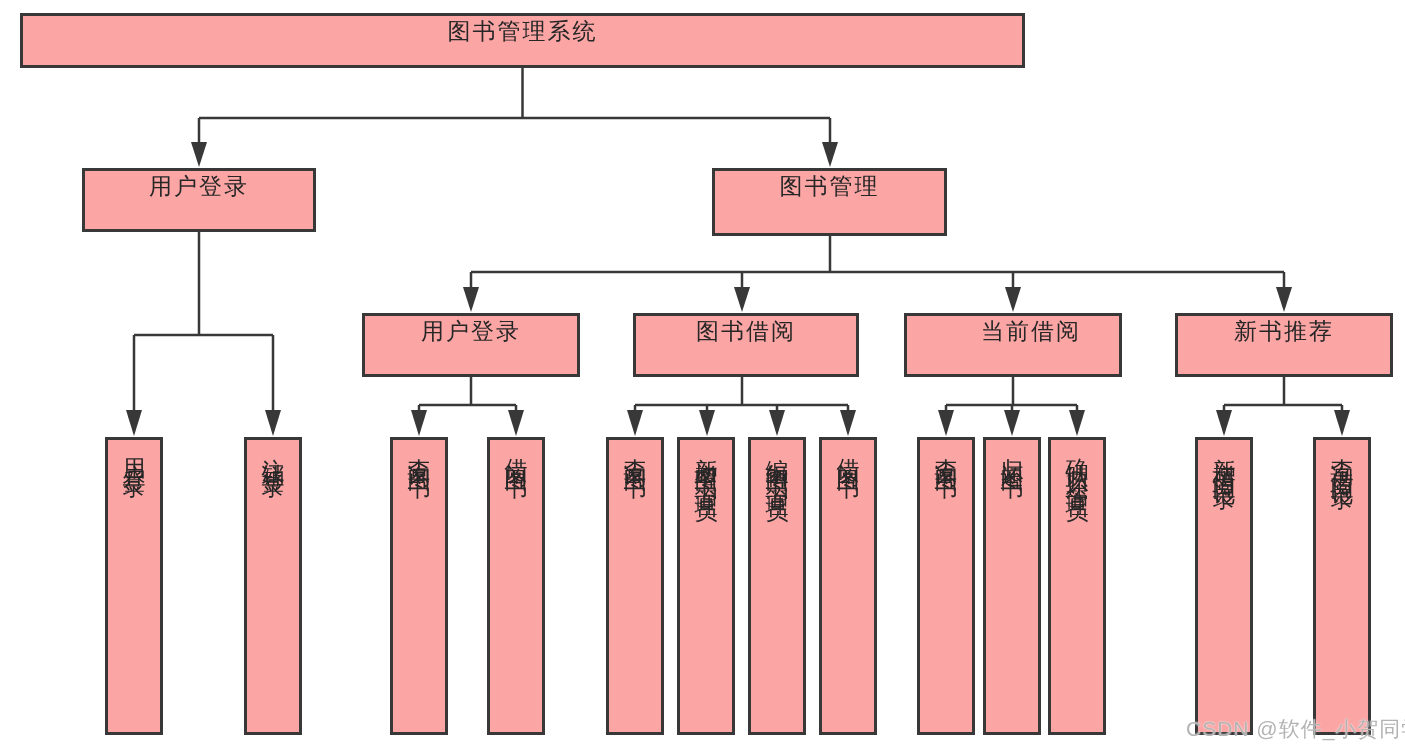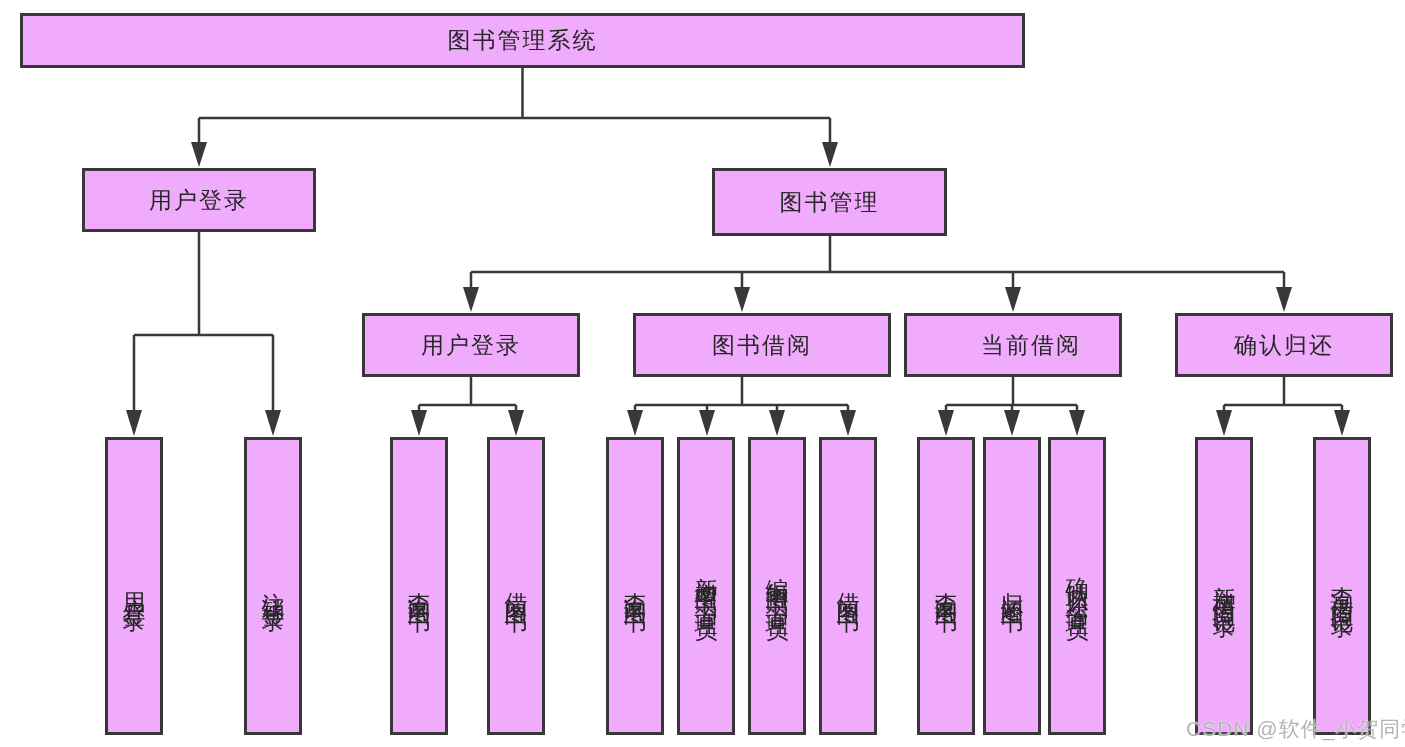--- a/index.html
+++ b/index.html
@@ -14,23 +14,22 @@
   #connectors {
     position: absolute;
     left: 0; top: 0;
     width: 1405px; height: 747px;
     z-index: 1;
   }
   .node {
     position: absolute;
     box-sizing: border-box;
     border: 3px solid #383838;
-    background: #f0abfc;
+    background: #fca5a5;
     display: flex;
-    align-items: center;
     justify-content: center;
     z-index: 2;
   }
   .hlabel {
     font-size: 23px;
     color: #262626;
     letter-spacing: 2px;
     white-space: nowrap;
   }
   .vlabel {
@@ -42,21 +41,21 @@
     line-height: 1;
     white-space: nowrap;
   }
   
   .n-root  { left: 20px;  top: 13px;  width: 1005px; height: 55px; }
   
   .n-l2a   { left: 82px;  top: 168px; width: 234px; height: 64px; }
   .n-l2b   { left: 712px; top: 168px; width: 235px; height: 68px; }
   
   .n-l3a   { left: 362px;  top: 313px; width: 218px; height: 64px; }
-  .n-l3b   { left: 633px;  top: 313px; width: 258px; height: 64px; }
+  .n-l3b   { left: 633px;  top: 313px; width: 226px; height: 64px; }
   .n-l3c   { left: 904px;  top: 313px; width: 218px; height: 64px; padding-left: 36px; }
   .n-l3d   { left: 1175px; top: 313px; width: 218px; height: 64px; }
   
   .vnode   { top: 437px; width: 58px; height: 298px; }
   .n-a1 { left: 105px; }  .n-a2 { left: 244px; }
   .n-b1 { left: 390px; }  .n-b2 { left: 487px; }
   .n-c1 { left: 606px; }  .n-c2 { left: 677px; }  .n-c3 { left: 748px; }  .n-c4 { left: 819px; }
   .n-d1 { left: 917px; }  .n-d2 { left: 983px; }  .n-d3 { left: 1048px; }
   .n-e1 { left: 1195px; } .n-e2 { left: 1313px; }
   #watermark {
@@ -140,21 +139,21 @@
   <div class="node n-l3a">
     <span class="hlabel">用户登录</span>
   </div>
   <div class="node n-l3b">
     <span class="hlabel">图书借阅</span>
   </div>
   <div class="node n-l3c">
     <span class="hlabel">当前借阅</span>
   </div>
   <div class="node n-l3d">
-    <span class="hlabel">确认归还</span>
+    <span class="hlabel">新书推荐</span>
   </div>
 
   <div class="node vnode n-a1">
     <span class="vlabel">用户登录</span>
   </div>
   <div class="node vnode n-a2">
     <span class="vlabel">注销登录</span>
   </div>
 
   <div class="node vnode n-b1">

